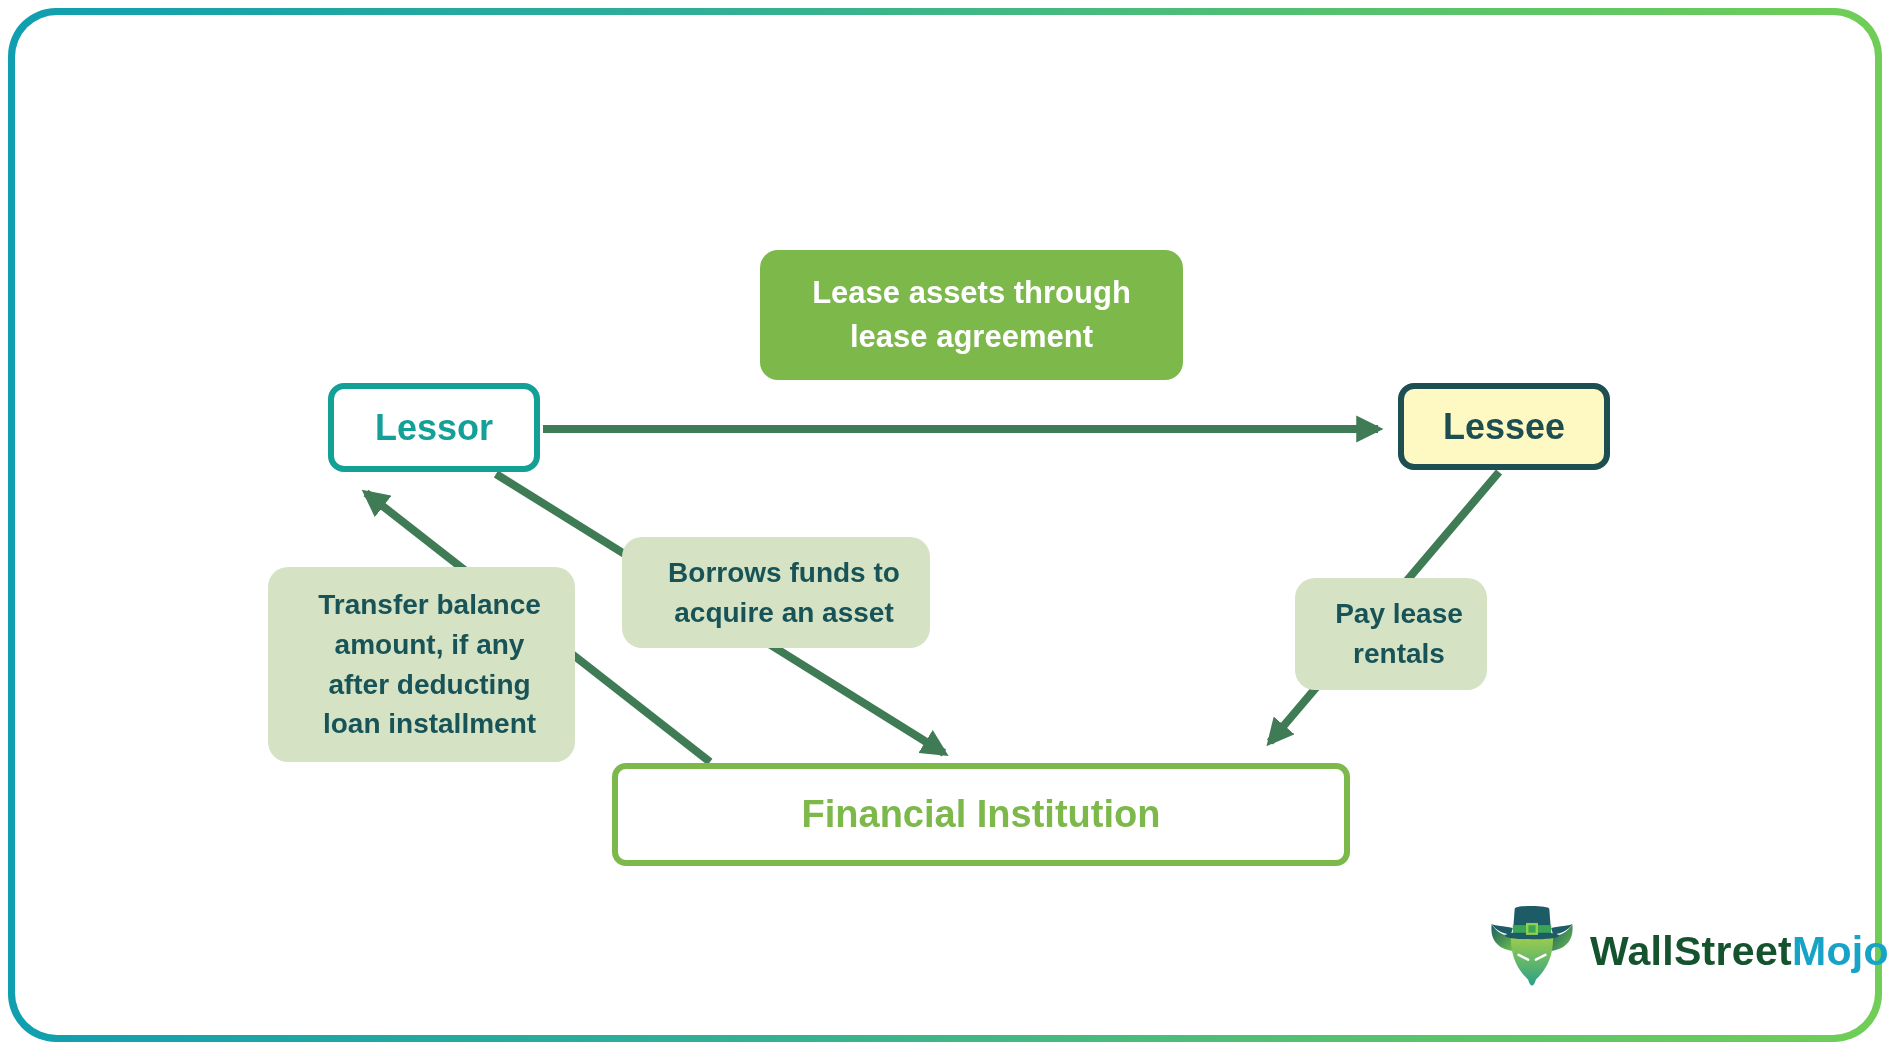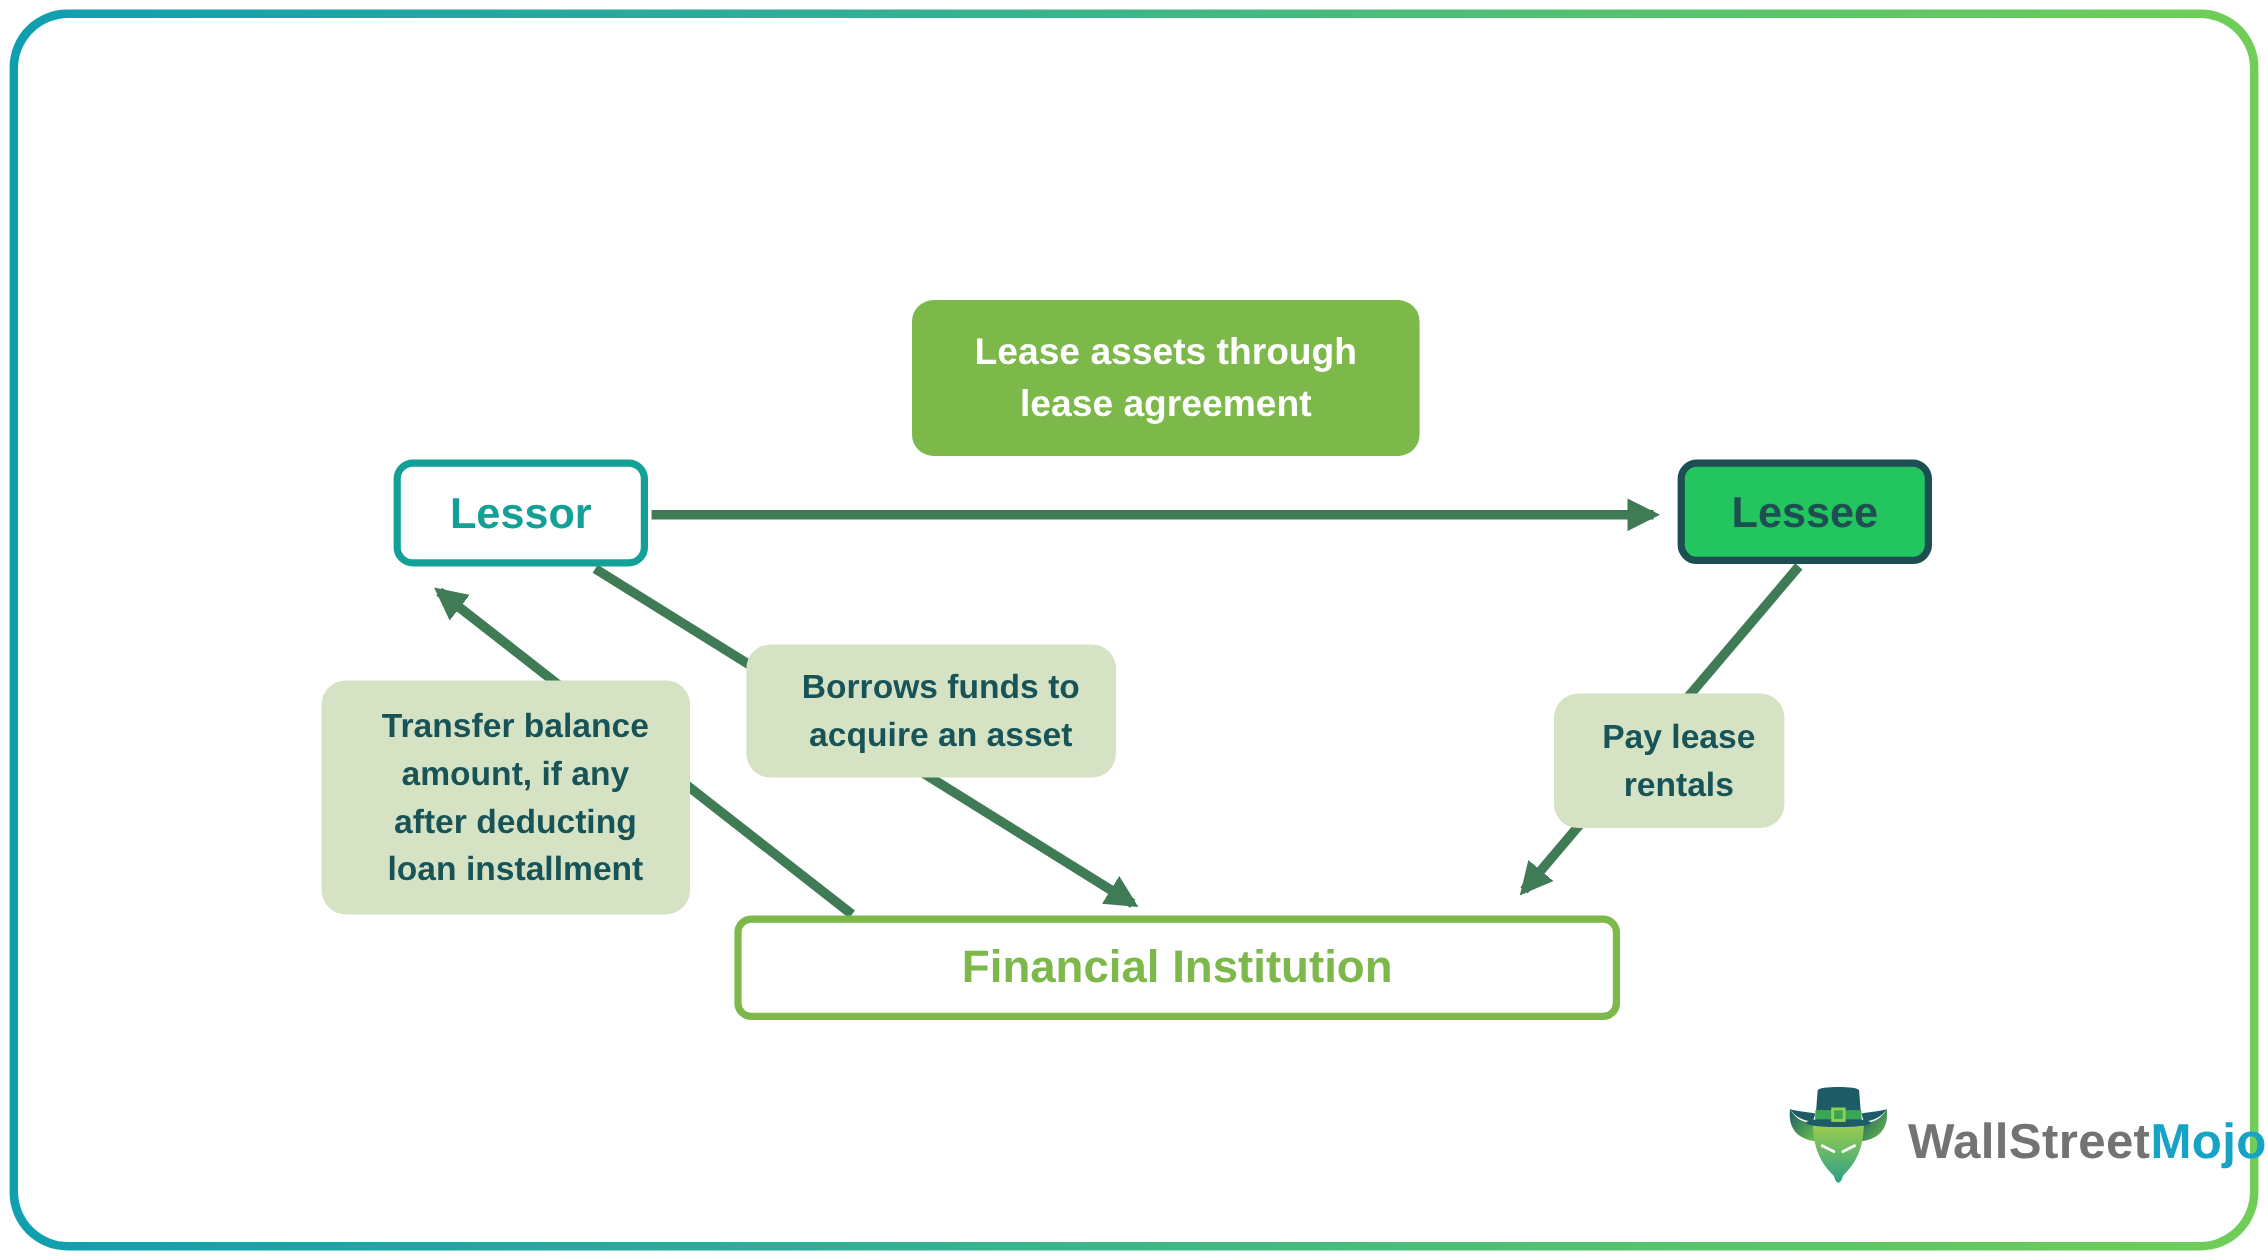--- a/index.html
+++ b/index.html
@@ -34,43 +34,43 @@
     color:#ffffff;font-size:31px;font-weight:700;line-height:1.42;
   }
   
   .lessor-box{
     left:328px;top:383px;width:212px;height:89px;
     border:6px solid #13a096;border-radius:16px;background:#ffffff;z-index:2;
     color:#13a096;font-size:36px;font-weight:800;
   }
   .lessee-box{
     left:1398px;top:383px;width:212px;height:87px;
-    border:6px solid #1d4e52;border-radius:16px;background:#22c55e;z-index:2;
+    border:6px solid #1d4e52;border-radius:16px;background:#fef9c3;z-index:2;
     color:#1d4e52;font-size:36px;font-weight:800;
   }
   
   .note{
     background:#d5e2c4;border-radius:20px;z-index:2;
     color:#185457;font-weight:700;line-height:1.42;padding-left:16px;
   }
   .borrows-box{left:622px;top:537px;width:308px;height:111px;font-size:28px;}
   .transfer-box{left:268px;top:567px;width:307px;height:195px;font-size:28px;}
   .pay-box{left:1295px;top:578px;width:192px;height:112px;font-size:28px;}
   
   .fi-box{
-    left:612px;top:763px;width:738px;height:87px;
+    left:612px;top:763px;width:738px;height:103px;
     border:6px solid #7db84b;border-radius:14px;background:#ffffff;z-index:2;
     color:#7db84b;font-size:38px;font-weight:800;
   }
   
   .logo{
     position:absolute;left:1484px;top:900px;height:102px;display:flex;align-items:center;z-index:2;
   }
   .logo-text{font-size:41px;font-weight:800;letter-spacing:0.3px;margin-left:10px;}
-  .logo-text .ws{color:#737373;}
+  .logo-text .ws{color:#14532d;}
   .logo-text .mojo{color:#16a3c5;text-align:center;}
 </style>
 </head>
 <body>
 
 <div class="stage">
 
   <div class="frame">
     <div class="frame-inner"></div>
   </div>

